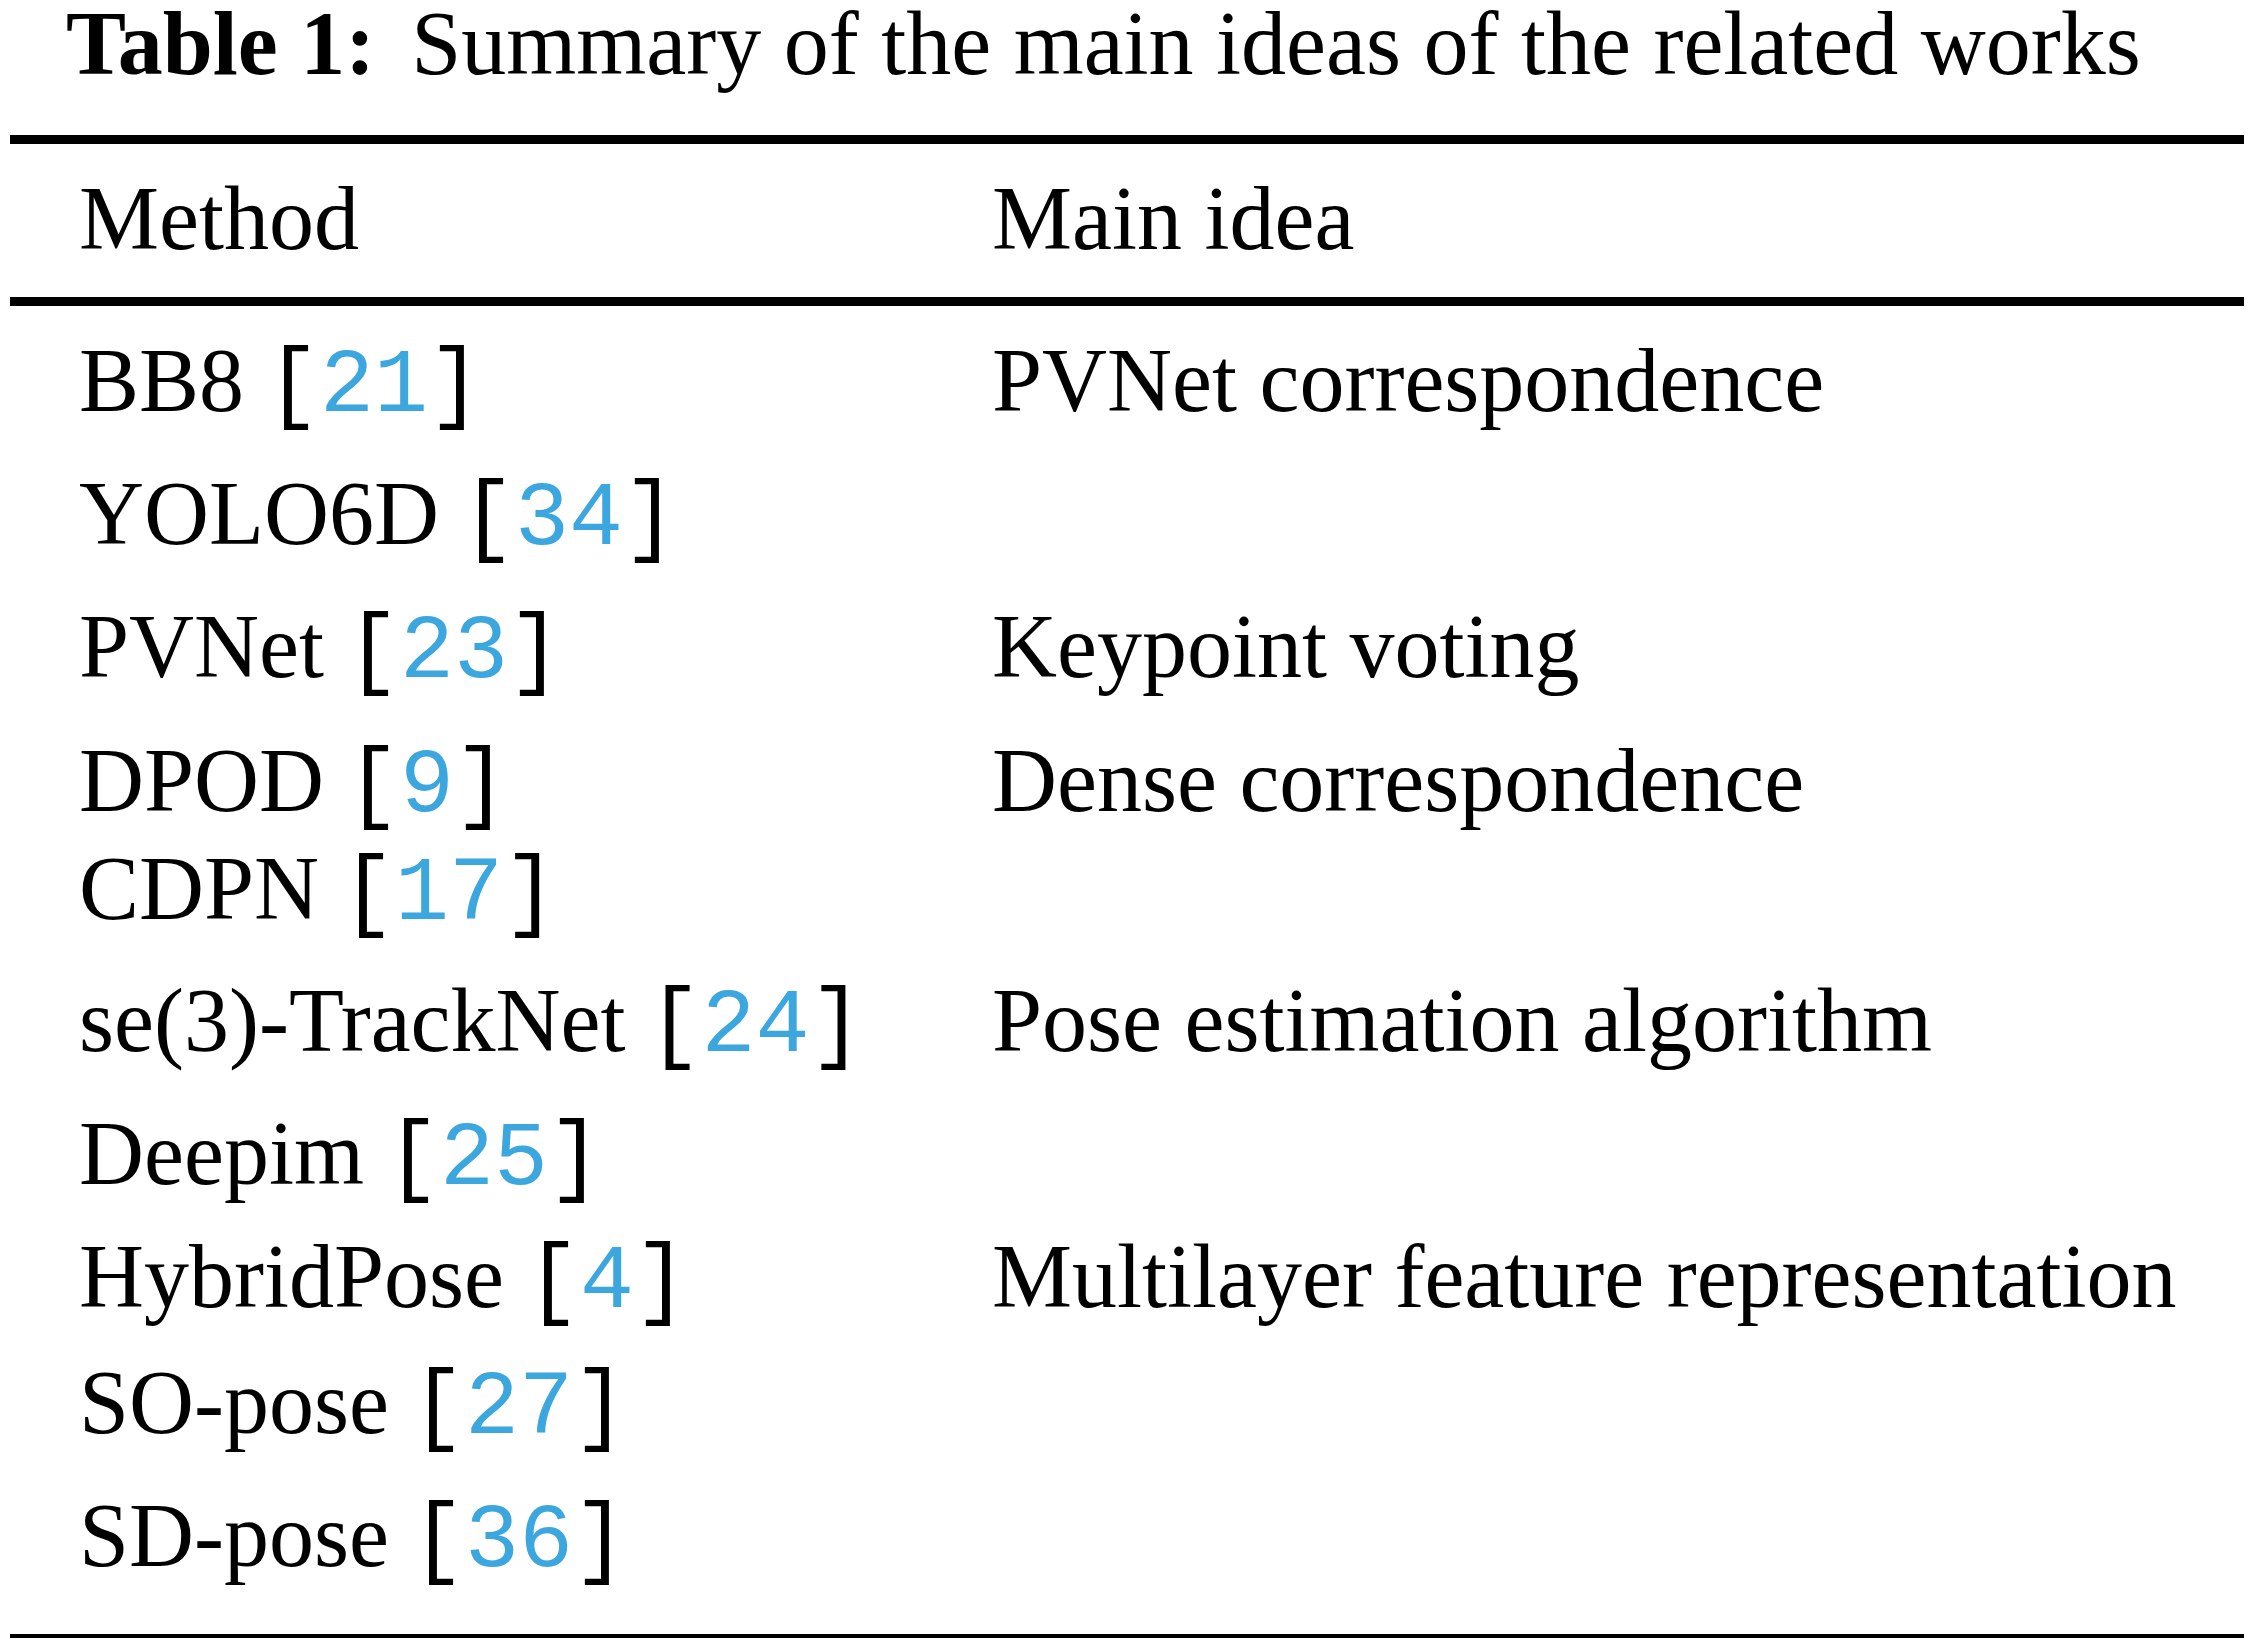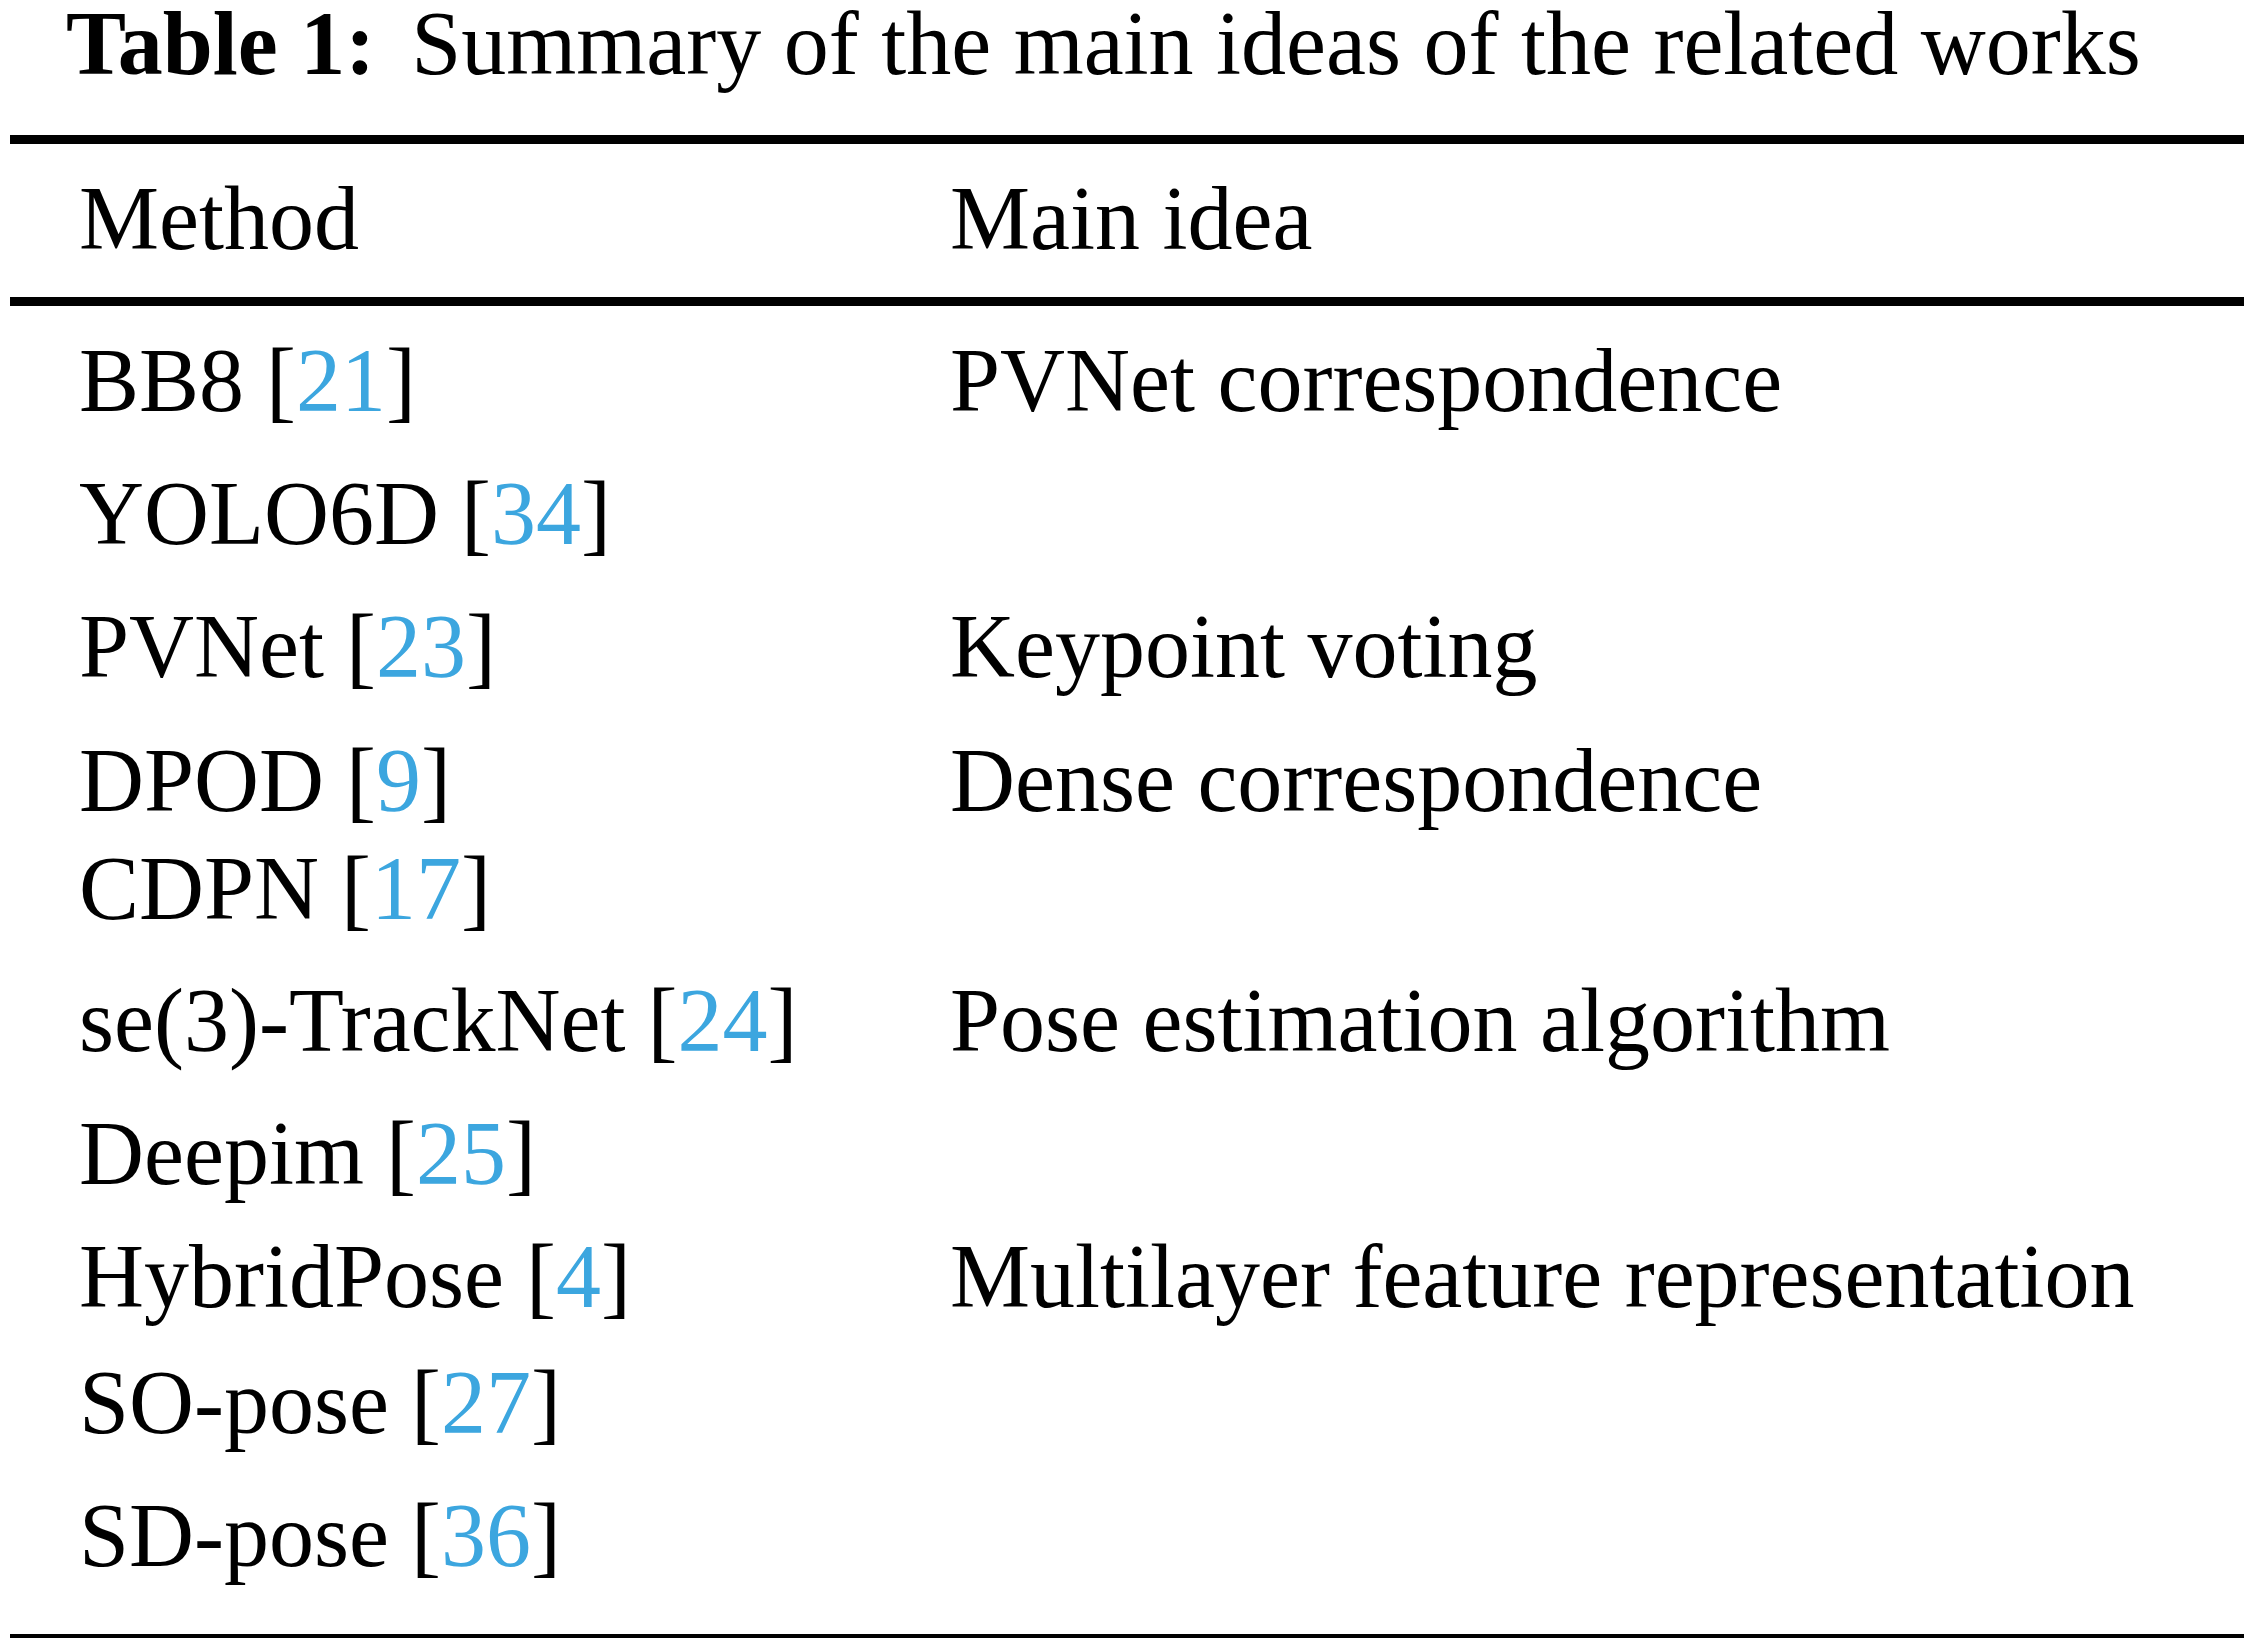--- a/index.html
+++ b/index.html
@@ -34,22 +34,22 @@
   .rule-bottom{top:1634px;}
   .trow{
     position:absolute;
     left:0;
     width:2254px;
     font-size:90px;
     line-height:1.1;
     white-space:nowrap;
   }
   .c-method{position:absolute;left:79px;}
-  .c-idea{position:absolute;left:950px;}
-  .cite{margin-left:22px;}
+  .c-idea{position:absolute;left:992px;}
+  .cite{margin-left:22px;font-family:Liberation Mono, monospace;}
   .cite::before{content:"[";color:#000000;}
   .cite::after{content:"]";color:#000000;}
   .cite-num{color:var(--cite,#3CA6DF);}
 </style>
 </head>
 <body>
 
 <div id="page" style="background: rgb(255, 255, 255); color: rgb(0, 0, 0);">
 
   <div class="caption">

